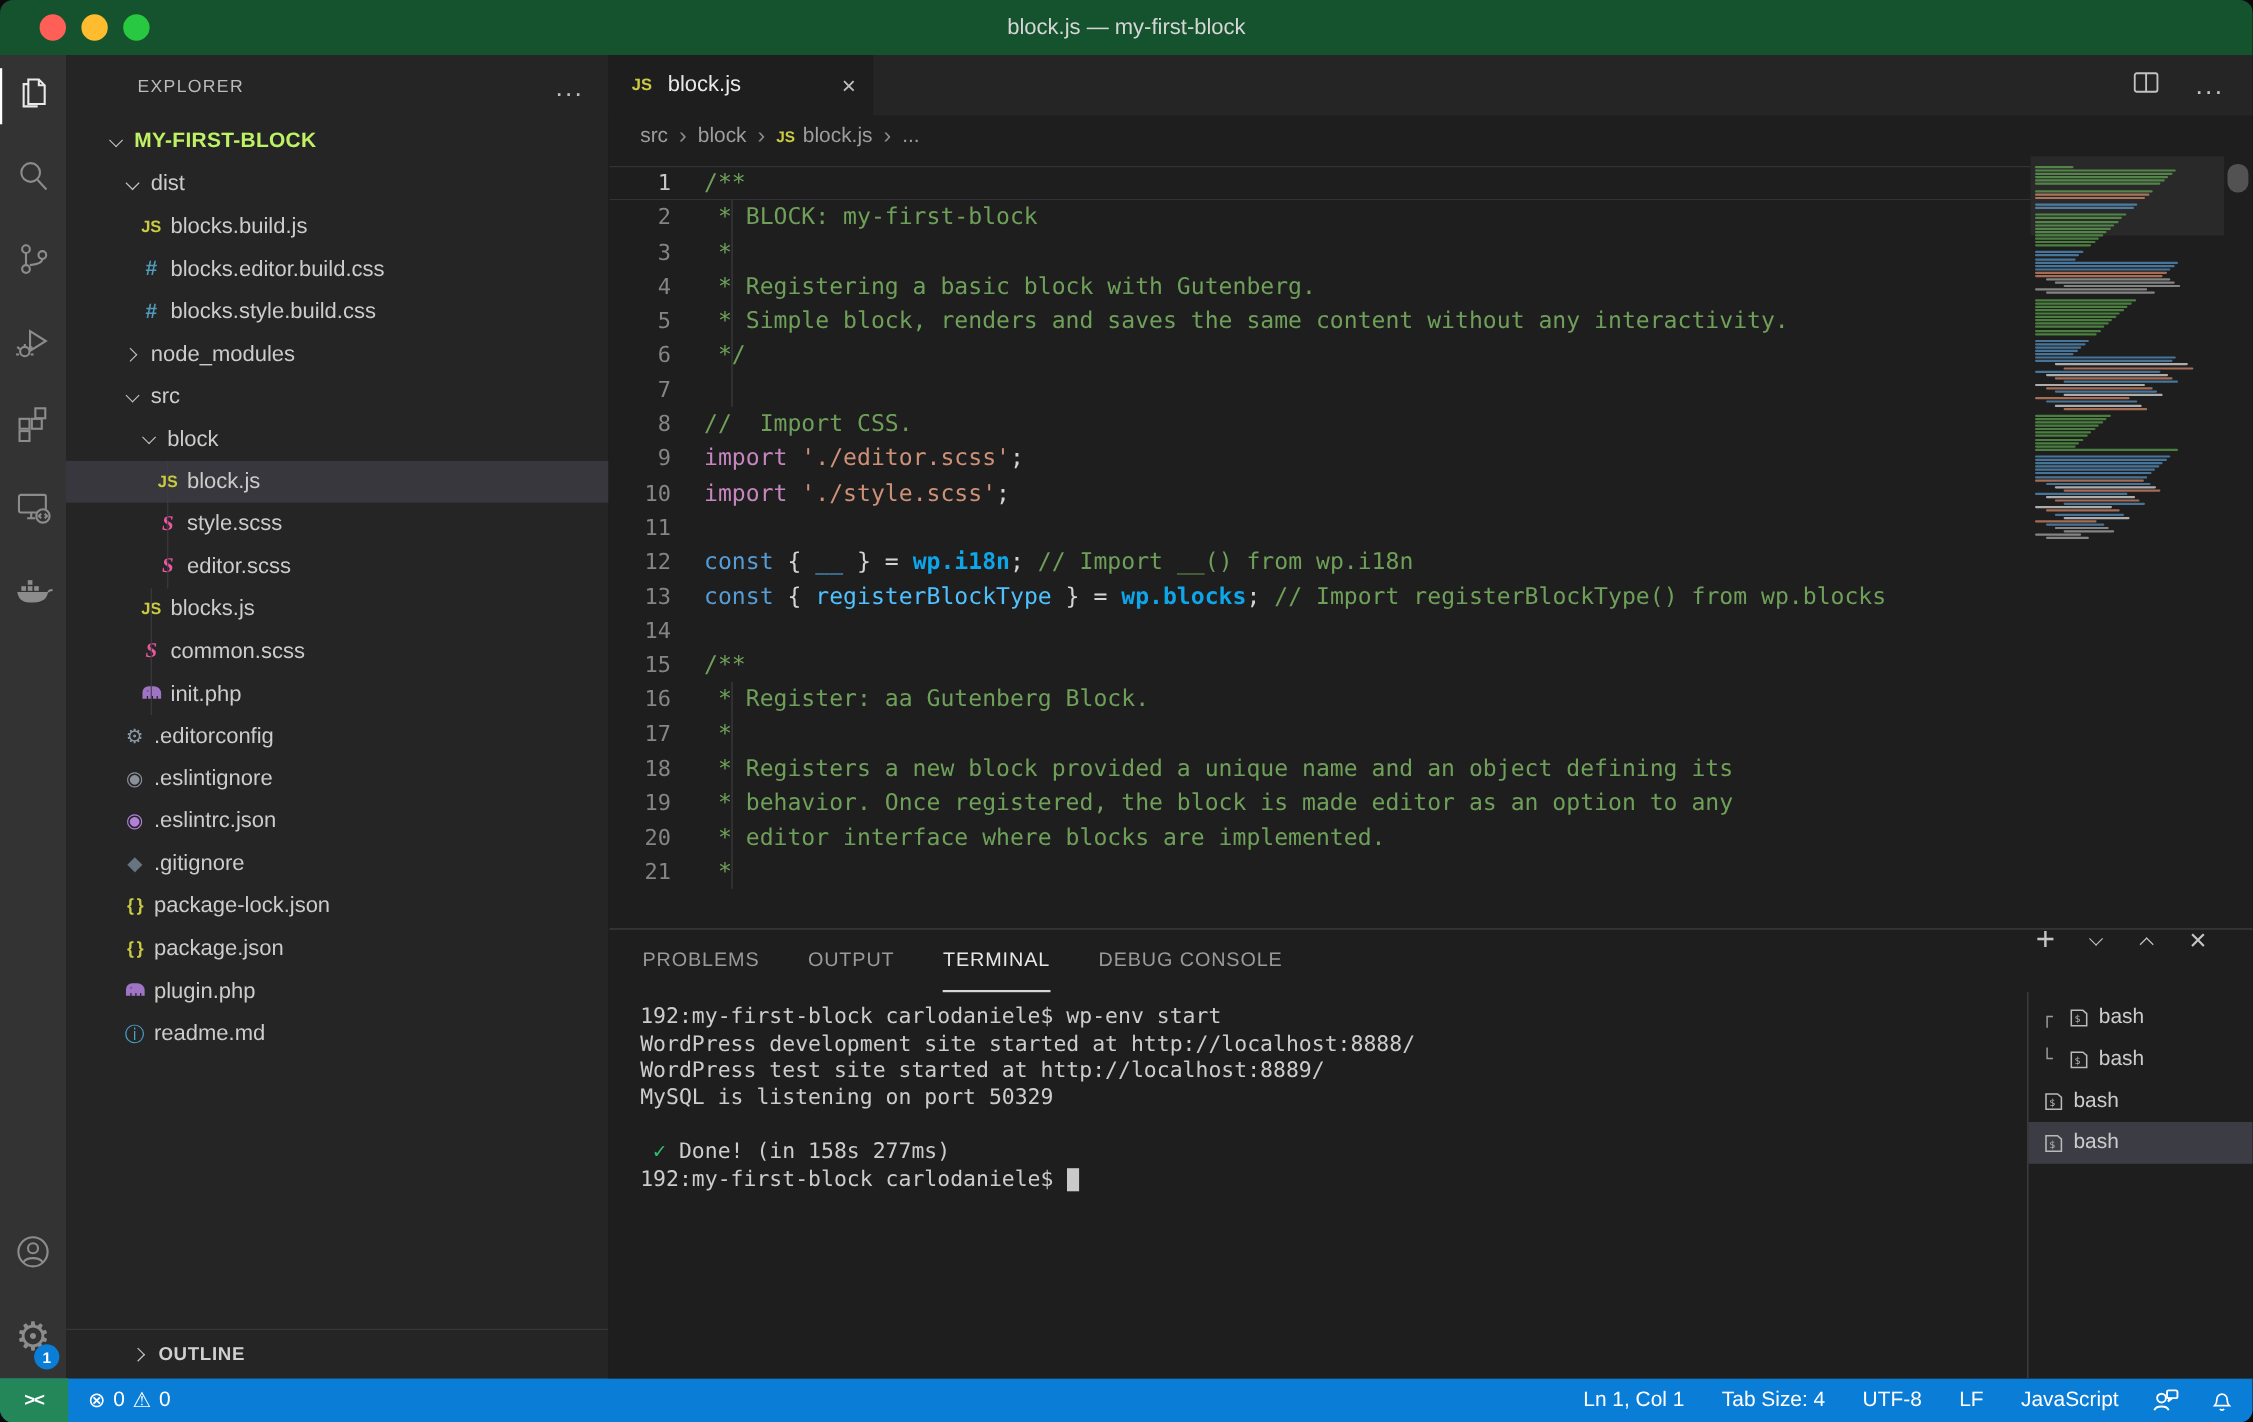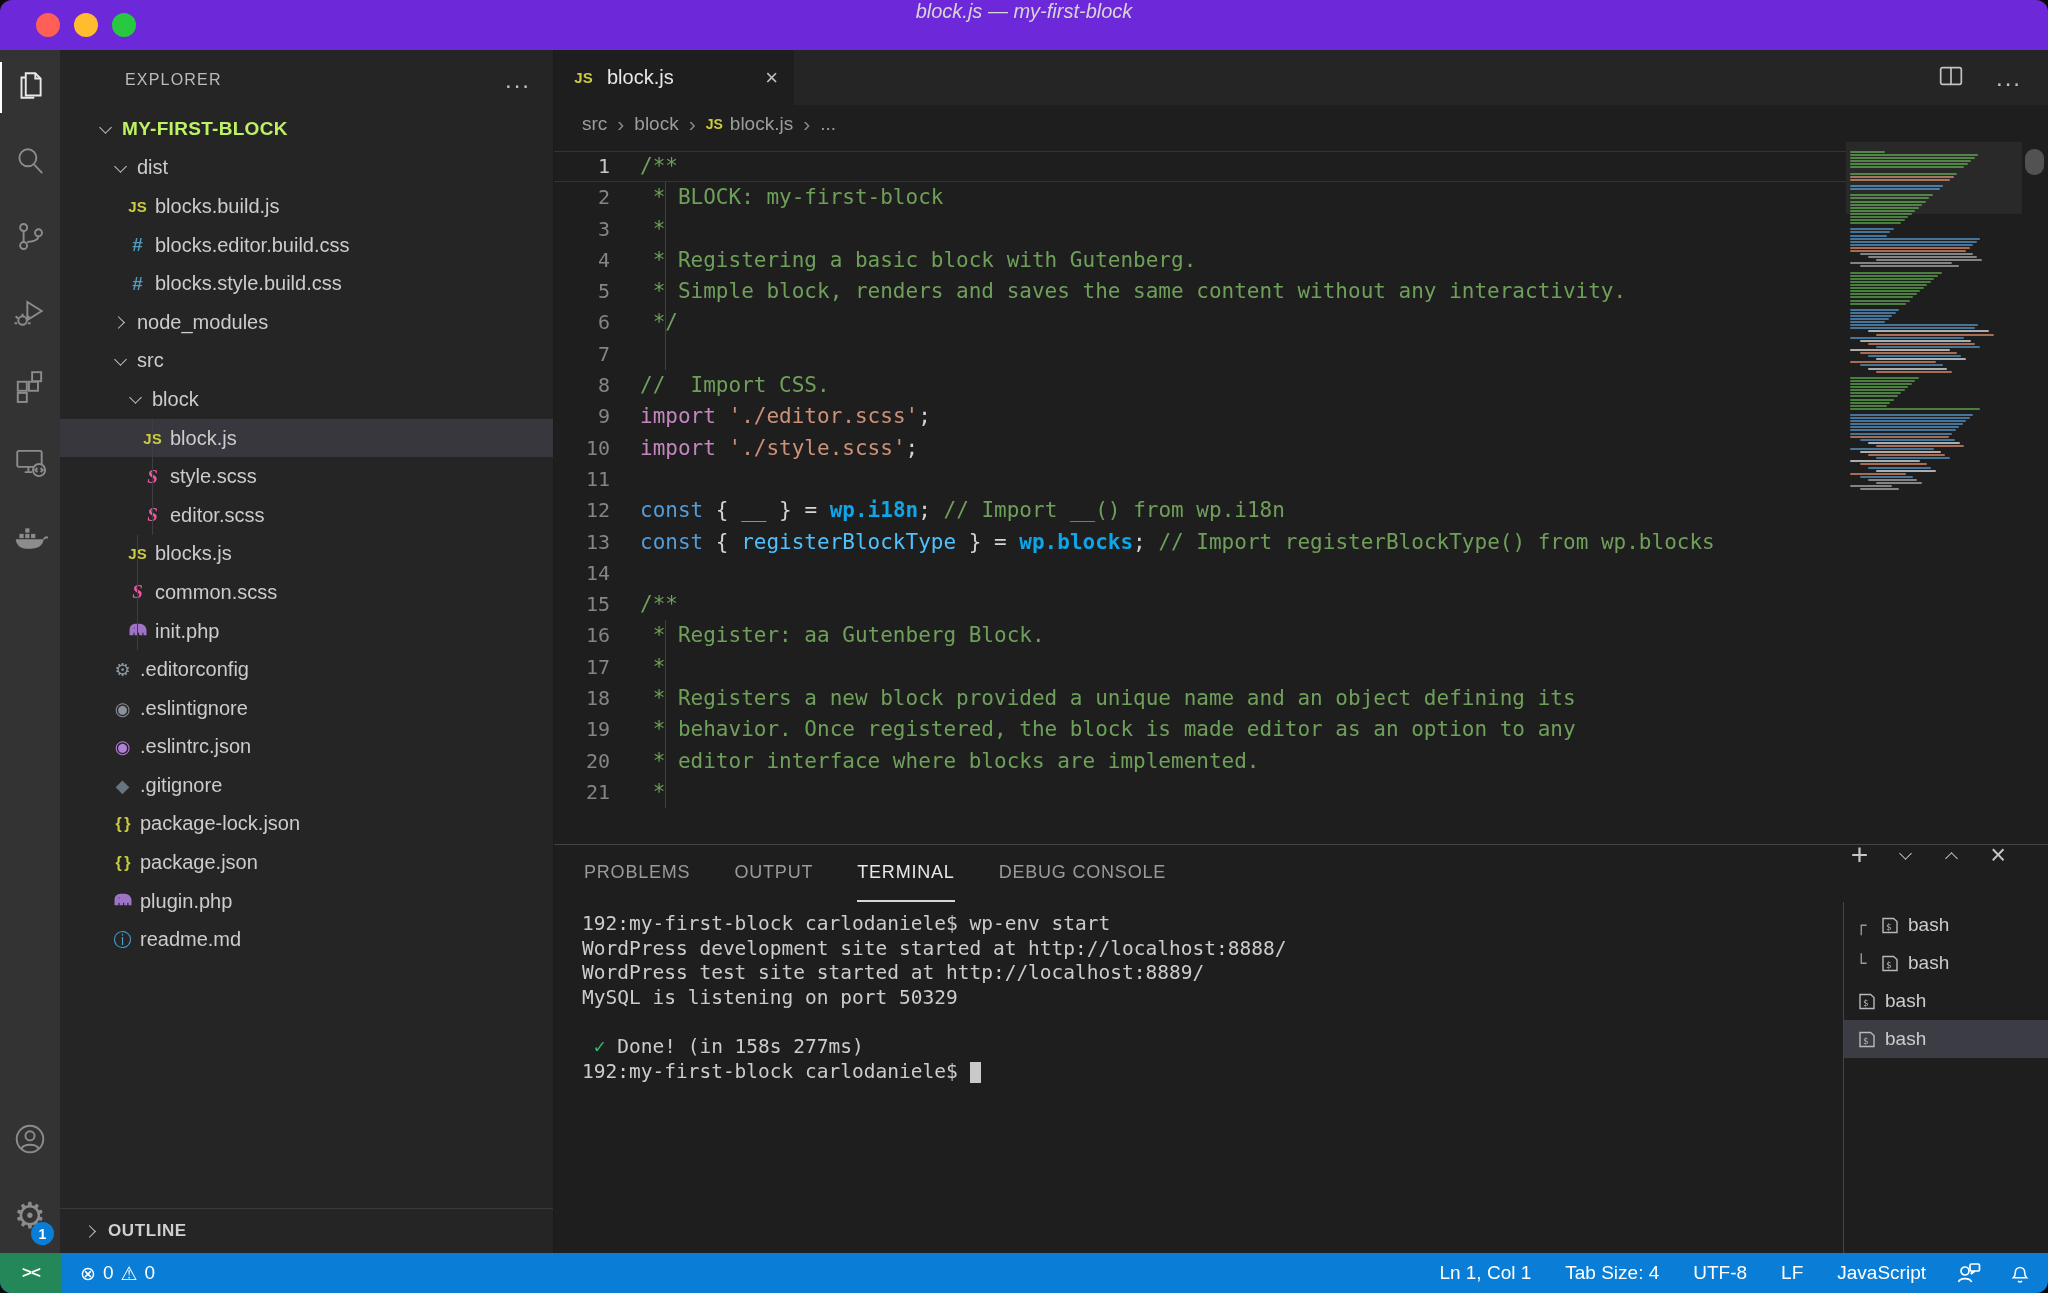--- a/index.html
+++ b/index.html
@@ -1,20 +1,20 @@
 <!DOCTYPE html>
 <html><head>
 <meta charset="utf-8">
 <style>
   html,body{margin:0;padding:0;background:#0b0b0b;}
   .window{width:2048px;height:1293px;position:relative;background:#1e1e1e;
     border-radius:12px;overflow:hidden;font-family:"Liberation Sans",sans-serif;
     -webkit-font-smoothing:antialiased;}
   
-  .titlebar{height:50px;background:#6d28d9;display:flex;align-items:flex-start;justify-content:center;position:relative;font-style:italic;}
+  .titlebar{height:50px;background:#14532d;display:flex;align-items:center;justify-content:center;position:relative;}
   .traffic{position:absolute;left:36px;top:13px;display:flex;gap:14px;}
   .tl{width:24px;height:24px;border-radius:50%;}
   .window-title{color:#d6d6d6;font-size:20px;}
   
   .main{display:flex;height:1203px;}
   
   .activity{width:60px;background:#333333;display:flex;flex-direction:column;align-items:center;flex:none;}
   .act-item{width:60px;height:75px;display:flex;align-items:center;justify-content:center;color:#8c8c8c;position:relative;}
   .act-item.active{color:#e9e9e9;}
   .act-item.active::before{content:"";position:absolute;left:0;top:12px;bottom:12px;width:2px;background:#ffffff;}
@@ -36,21 +36,21 @@
   .chev::before{content:"";position:absolute;left:7px;top:6px;width:8px;height:8px;border-right:1.7px solid #c5c5c5;border-bottom:1.7px solid #c5c5c5;transform:rotate(45deg);}
   .chev.right::before{transform:rotate(-45deg);left:5px;top:8px;}
   .fi{width:27px;flex:none;text-align:center;font-weight:bold;font-size:15px;display:inline-block;}
   .fi-js{color:#cbcb41;}
   .fi-css{color:#519aba;font-size:19px;}
   .fi-scss{color:#f0569f;font-style:italic;font-family:"Liberation Serif",serif;font-size:19px;}
   .fi-json{color:#cbcb41;font-size:16px;letter-spacing:-1px;}
   .fi-sym{font-weight:normal;font-size:18px;font-family:"DejaVu Sans",sans-serif;}
   .tree-label{margin-left:4px;}
   .tree-guide{position:absolute;width:1px;background:#3d3d42;}
-  .outline{margin-top:auto;border-top:1px solid #3a3a3a;height:44px;display:flex;align-items:center;padding-left:20px;flex:none;}
+  .outline{margin-top:auto;border-top:1px solid #3a3a3a;height:44px;display:flex;align-items:center;padding-left:56px;flex:none;}
   .outline-label{color:#d0d0d0;font-weight:bold;font-size:17px;letter-spacing:.6px;margin-left:4px;}
   
   .editor-col{flex:1;display:flex;flex-direction:column;min-width:0;background:#1e1e1e;}
   .tabbar{height:55px;background:#252526;display:flex;flex:none;}
   .tab{width:208px;background:#1e1e1e;display:flex;align-items:center;padding:0 16px;gap:10px;}
   .tab-label{color:#e8e8e8;font-size:20px;}
   .tab-close{margin-left:auto;color:#c0c0c0;font-size:22px;}
   .tab-actions{margin-left:auto;display:flex;align-items:center;gap:30px;padding-right:26px;color:#c2c2c2;}
   .tab-actions svg{stroke:currentColor;fill:none;stroke-width:1.8;}
   .dots{font-size:24px;letter-spacing:2px;line-height:8px;}

